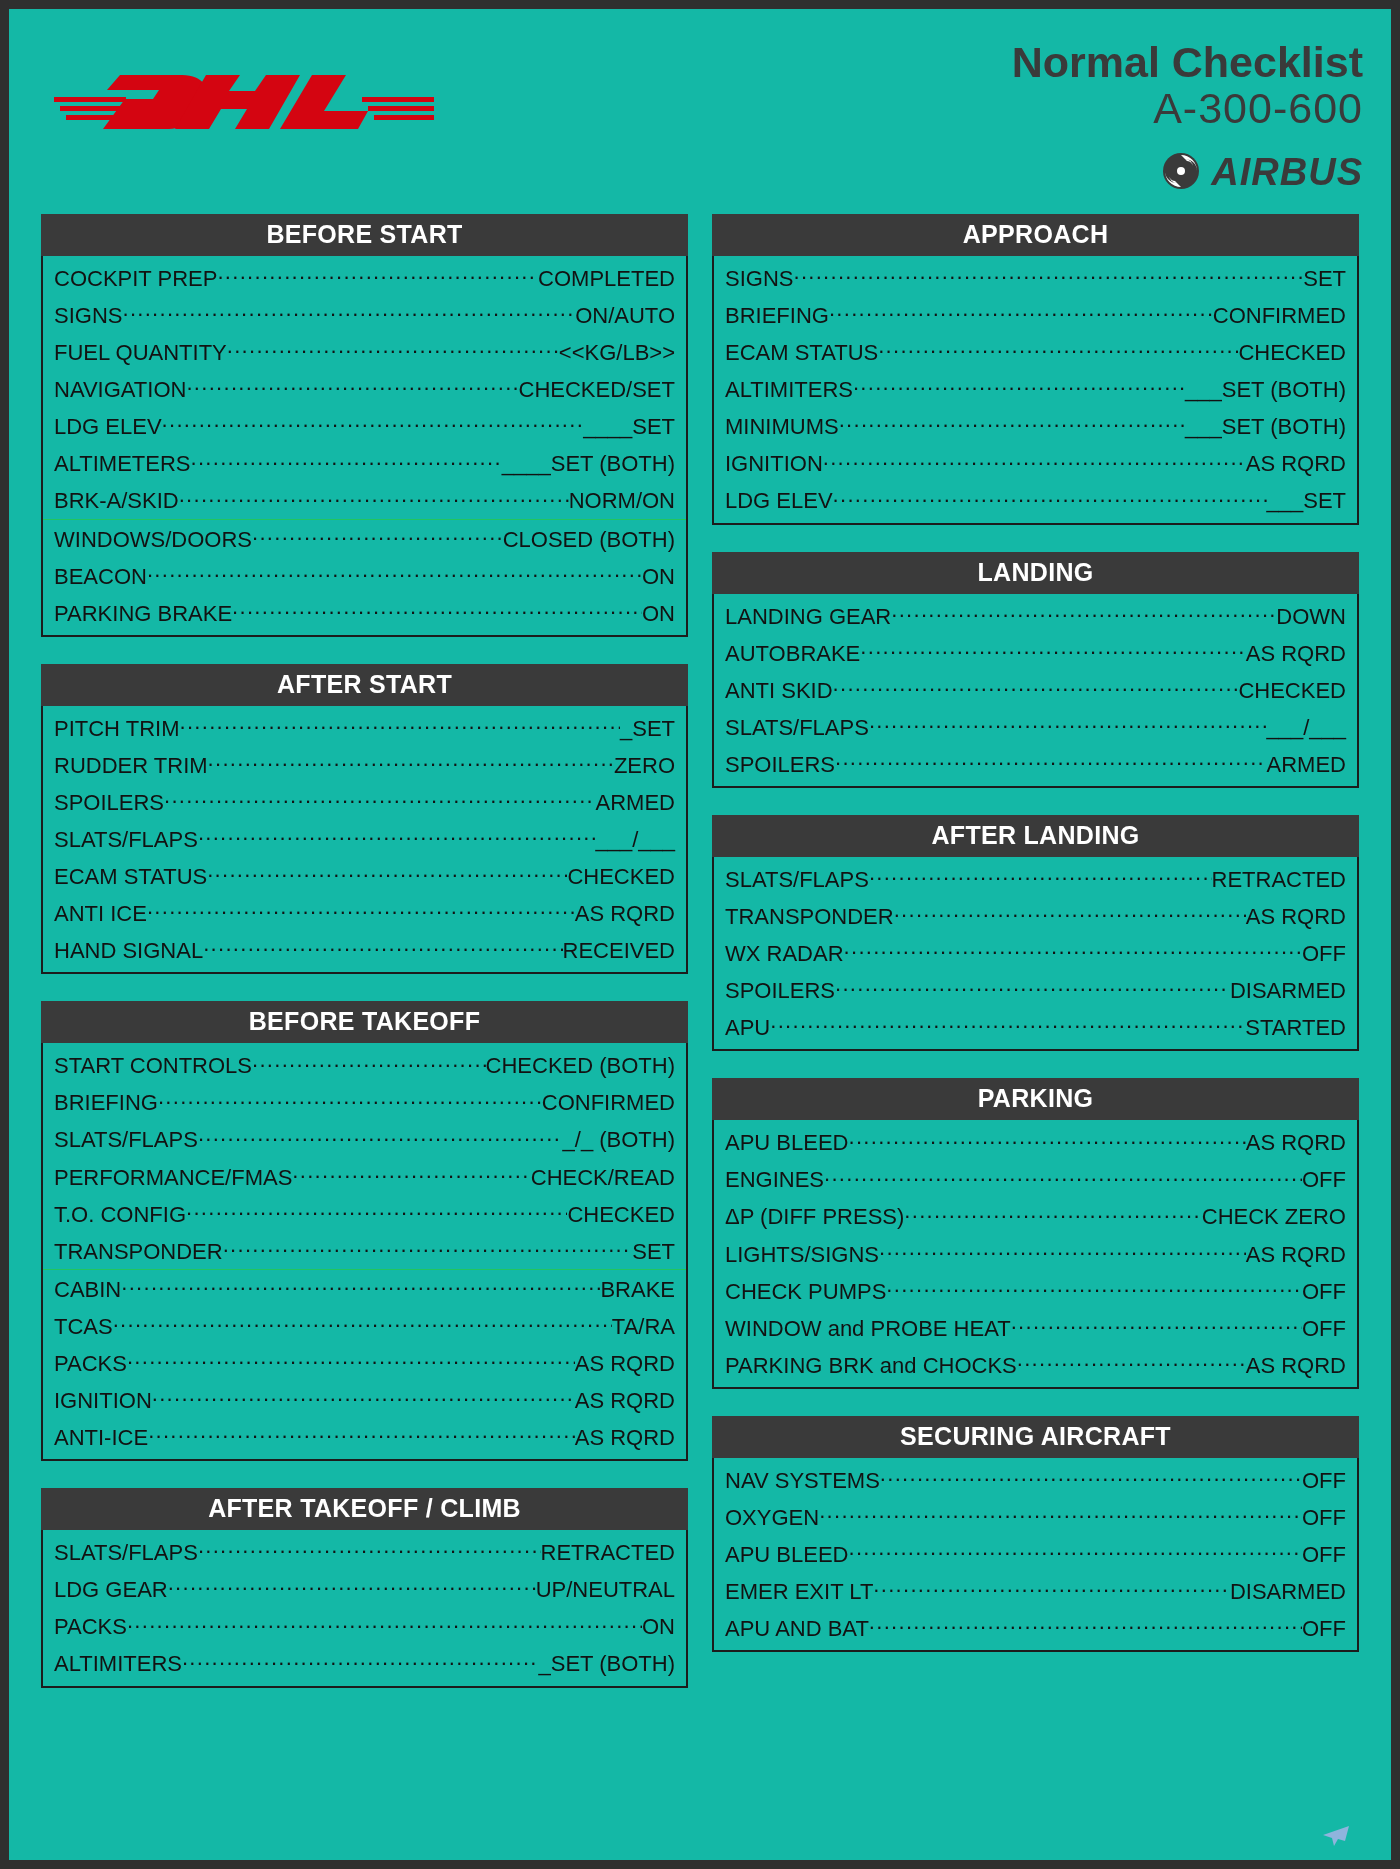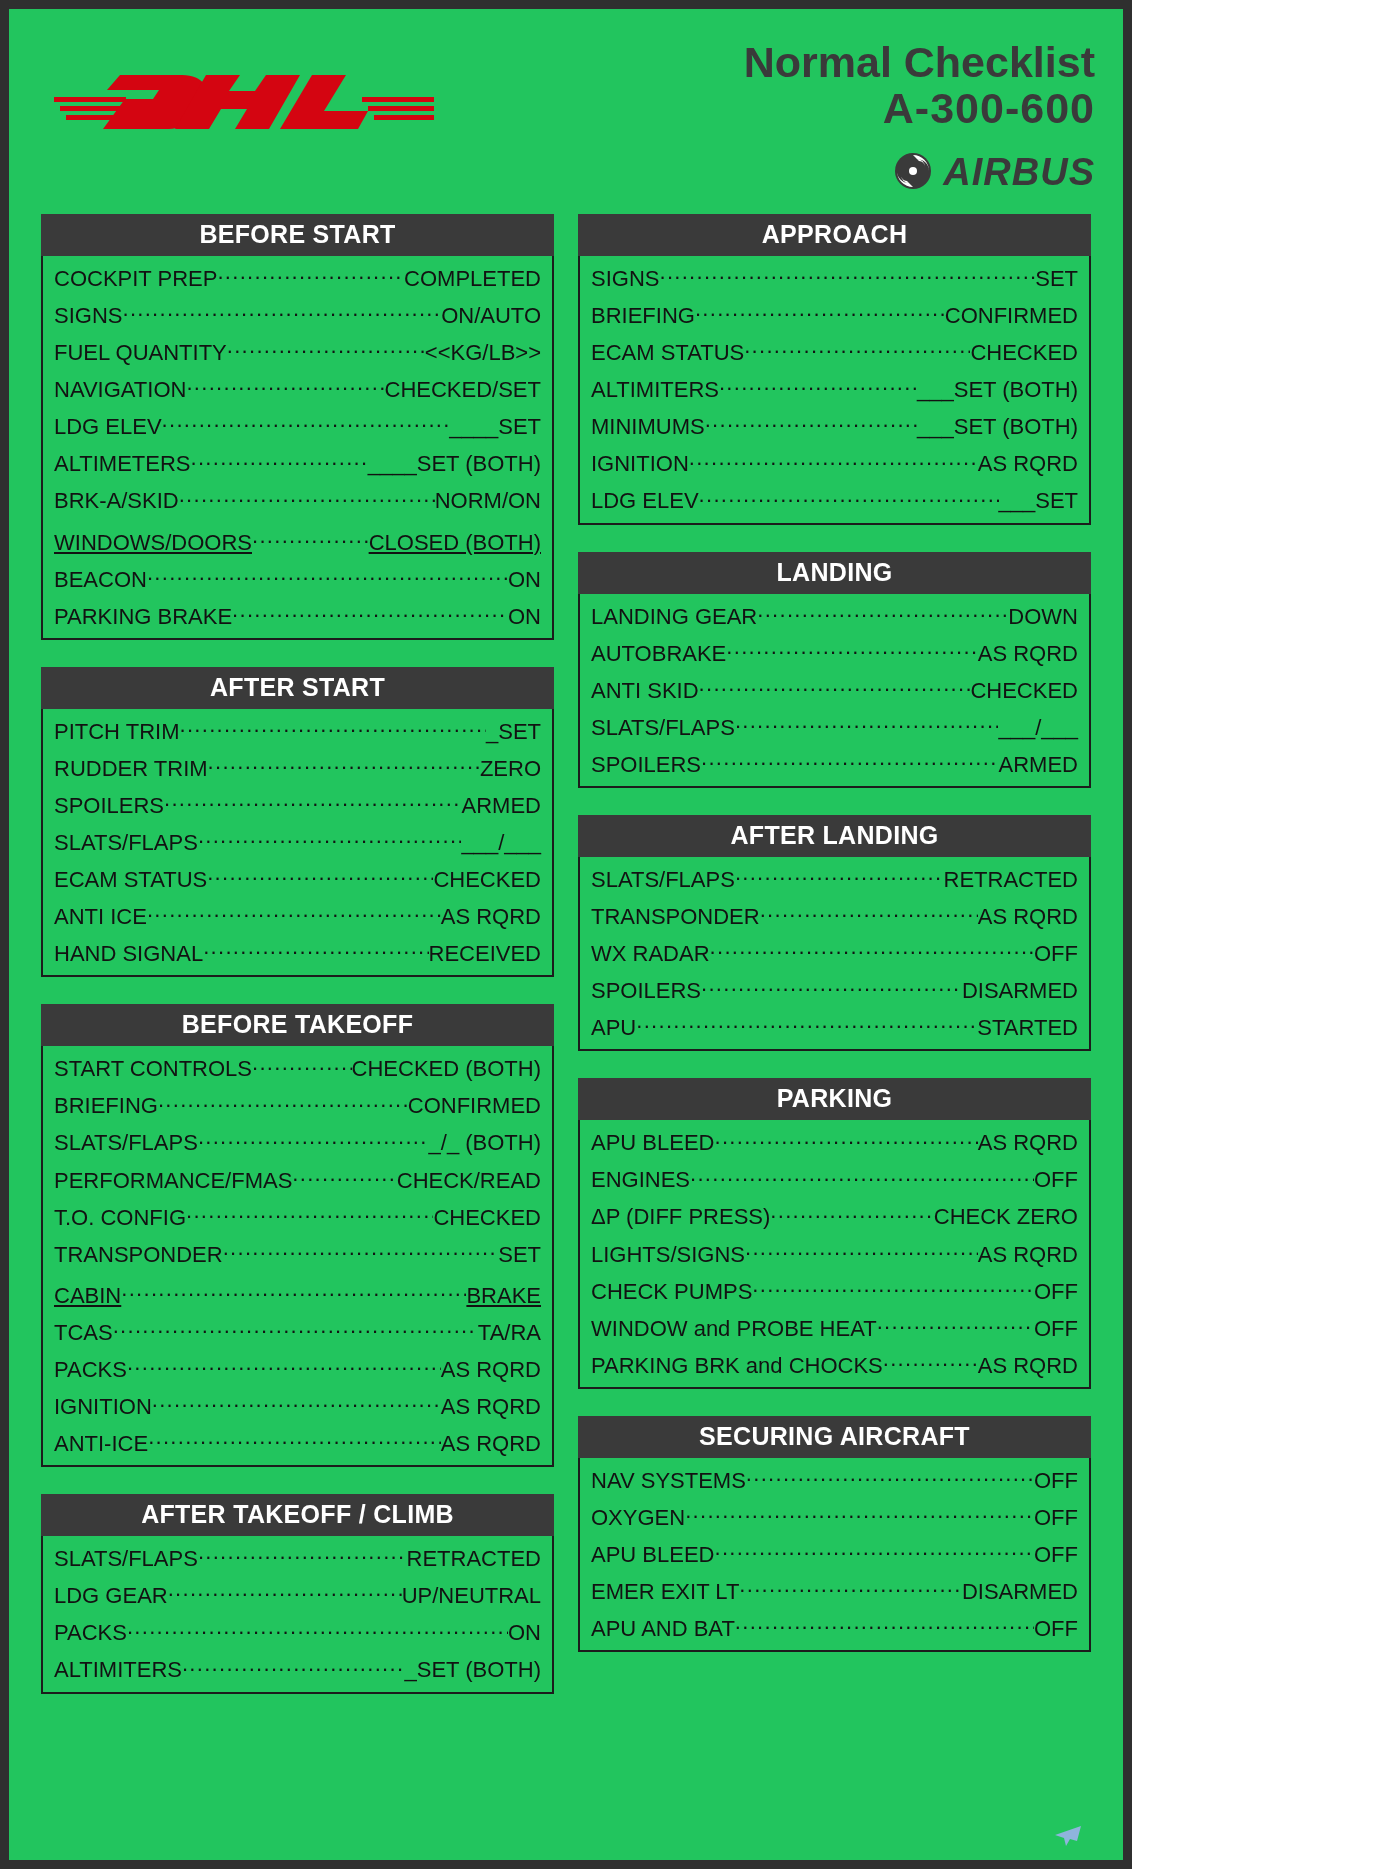--- a/index.html
+++ b/index.html
@@ -7,23 +7,23 @@
   body {
     width: 1400px;
     height: 1869px;
     background: #ffffff;
     font-family: "Liberation Sans", sans-serif;
     overflow: hidden;
   }
 
   #page {
     position: relative;
-    width: 1132px;
+    width: 1400px;
     height: 1869px;
-    background: #22c55e;
+    background: #14b8a6;
     border: 9px solid #2f2f2f;
   }
 
   
   #header {
     position: relative;
     height: 180px;
     padding: 0 22px;
   }
 
@@ -45,21 +45,21 @@
   #title-main {
     font-size: 43px;
     font-weight: bold;
     color: #3a3a3a;
     letter-spacing: 0px;
     line-height: 1.08;
   }
 
   #title-sub {
     font-size: 43px;
-    font-weight: bold;
+    font-weight: normal;
     color: #3a3a3a;
     letter-spacing: 1px;
     line-height: 1.08;
   }
 
   #airbus-block {
     position: absolute;
     right: 28px;
     top: 142px;
     display: flex;
@@ -138,21 +138,21 @@
     bottom: 0.08em;
     letter-spacing: 1.3px;
     font-size: 22px;
     color: #121212;
     white-space: nowrap;
   }
 
   .row .value { flex: 0 0 auto; }
 
   
-  .row.divider-above { border-top: 4px solid #22c55e; text-decoration: underline; }
+  .row.divider-above { border-top: 1px solid #22c55e; }
 
   
   #footer-mark {
     position: absolute;
     right: 42px;
     bottom: 14px;
     width: 26px;
     height: 20px;
   }
 </style>

